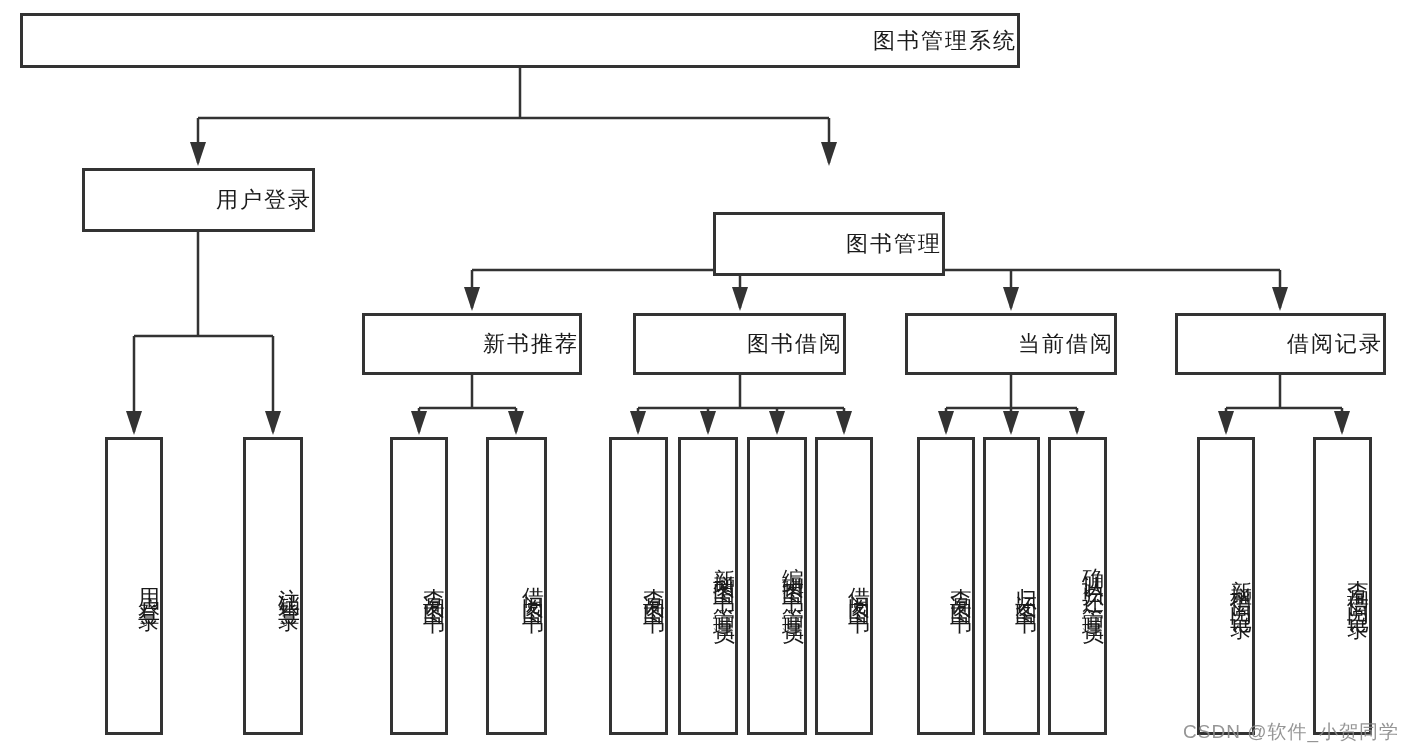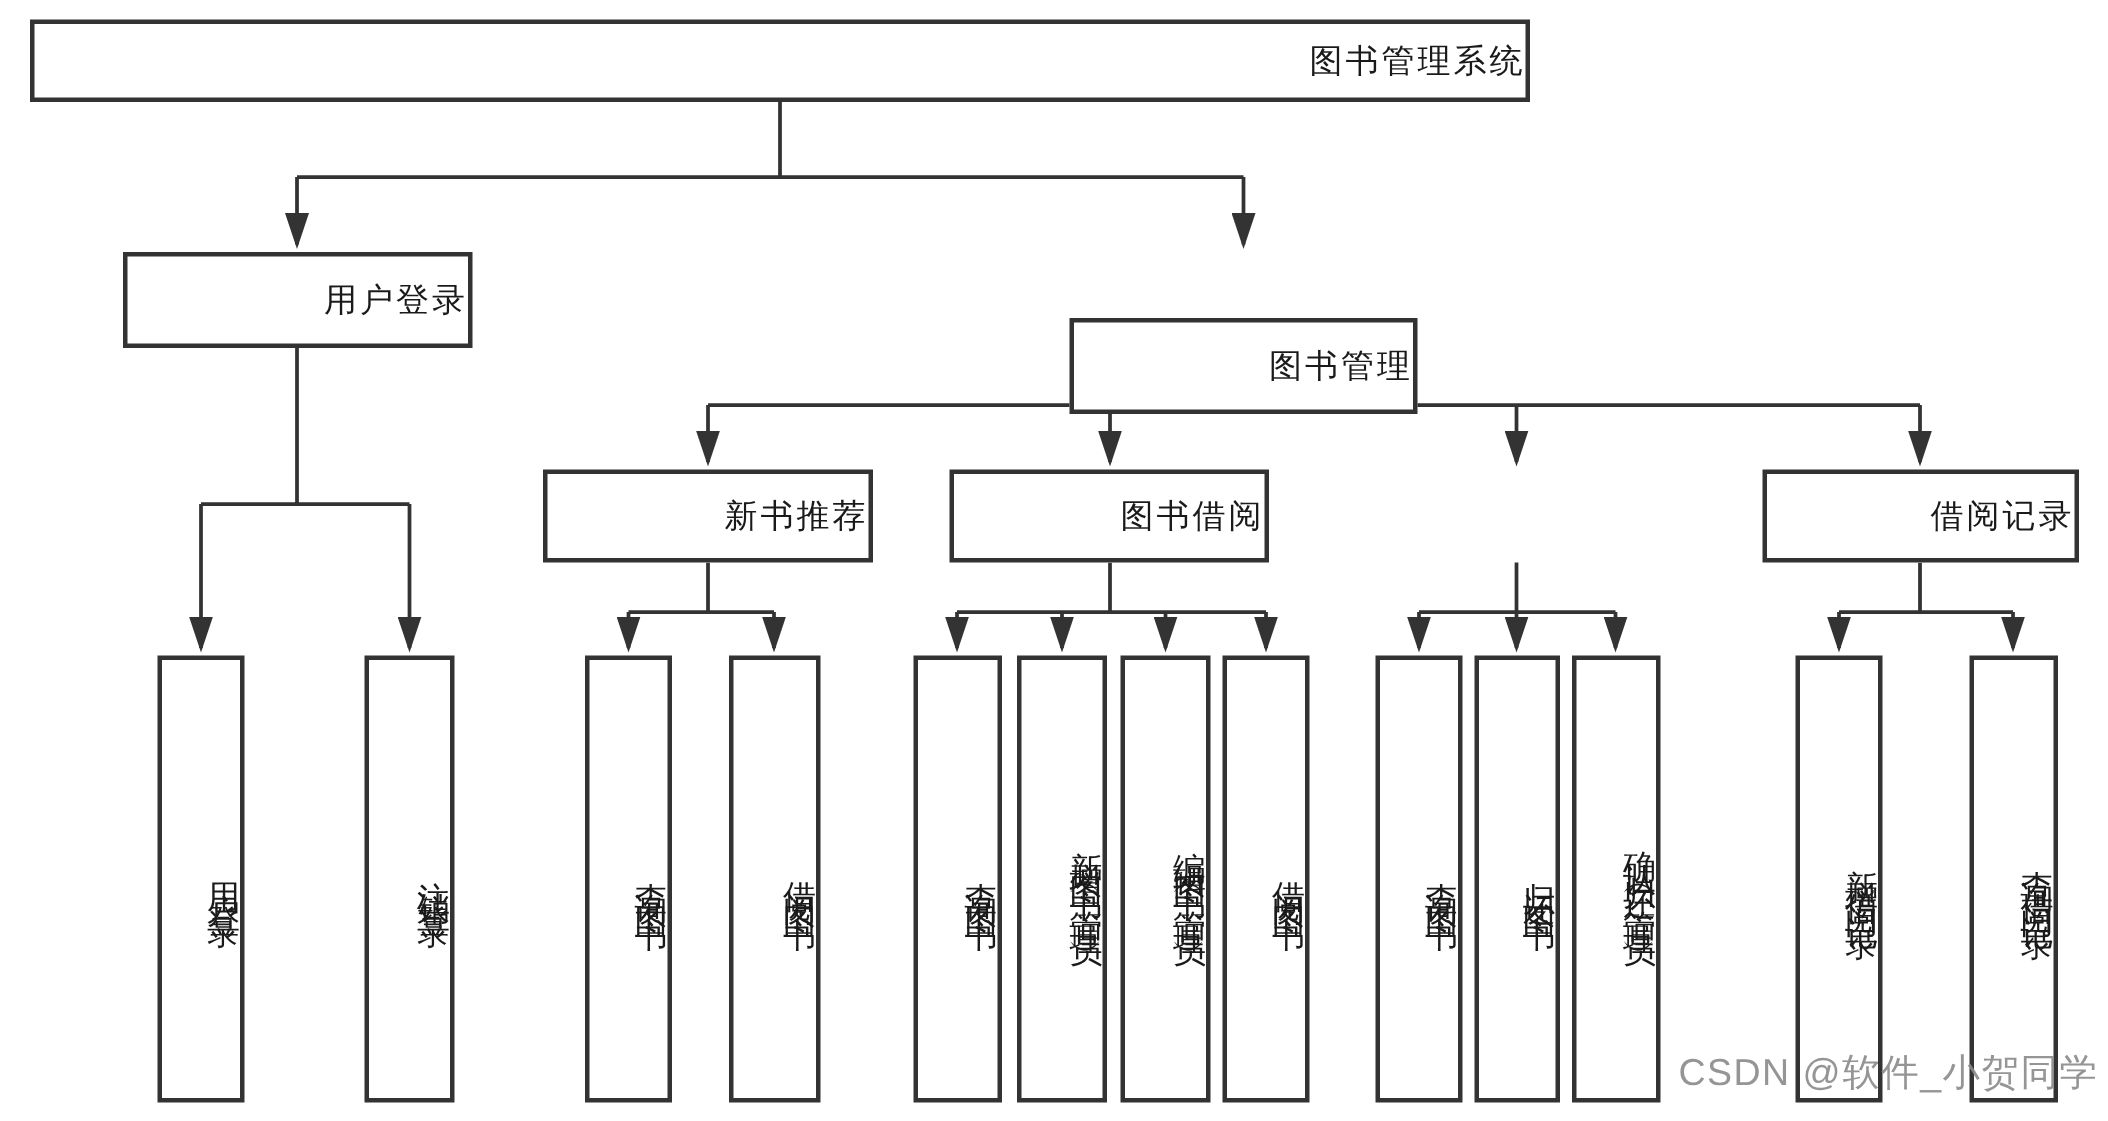--- a/index.html
+++ b/index.html
@@ -32,22 +32,22 @@
   .node.vert .label {
     writing-mode: vertical-rl;
     text-orientation: mixed;
     letter-spacing: 8px;
     line-height: 1;
     white-space: nowrap;
   }
   .watermark {
     position: absolute;
     right: 6px;
-    bottom: 16px;
-    font-size: 25px;
+    bottom: 2px;
+    font-size: 19px;
     color: rgba(138,138,138,0.9);
     letter-spacing: 1px;
     pointer-events: none;
   }
 </style>
 </head>
 <body>
 
 <div class="canvas">
 
@@ -102,20 +102,23 @@
   <div class="node" style="left:713px; top:168px; width:232px; height:64px;margin-top:44px;">
     <span class="label">图书管理</span>
   </div>
 
   <div class="node" style="left:633px; top:313px; width:213px; height:62px;">
     <span class="label">图书借阅</span>
   </div>
   <div class="node" style="left:362px; top:313px; width:220px; height:62px;">
     <span class="label">新书推荐</span>
   </div>
+  <div class="node" style="left:905px; top:313px; width:212px; height:62px;">
+    <span class="label">当前借阅</span>
+  </div>
   <div class="node" style="left:1175px; top:313px; width:211px; height:62px;">
     <span class="label">借阅记录</span>
   </div>
 
   <div class="node vert" style="left:105px; top:437px; width:58px; height:298px;">
     <span class="label">用户登录</span>
   </div>
   <div class="node vert" style="left:243px; top:437px; width:60px; height:298px;">
     <span class="label">注销登录</span>
   </div>

